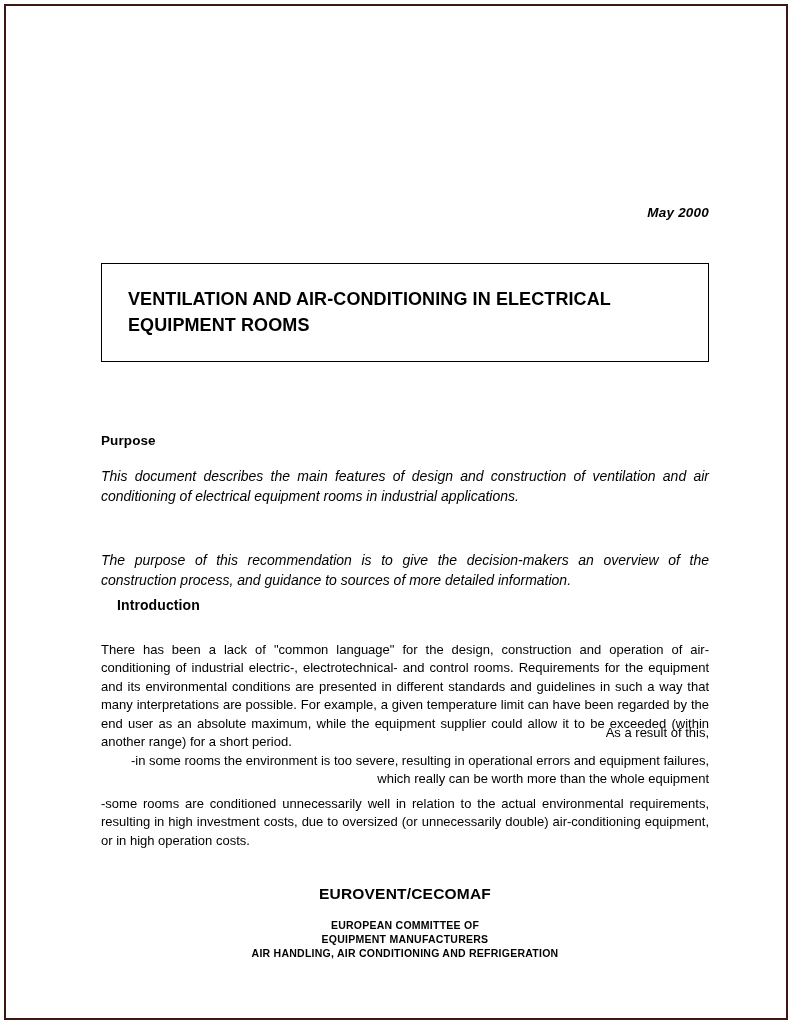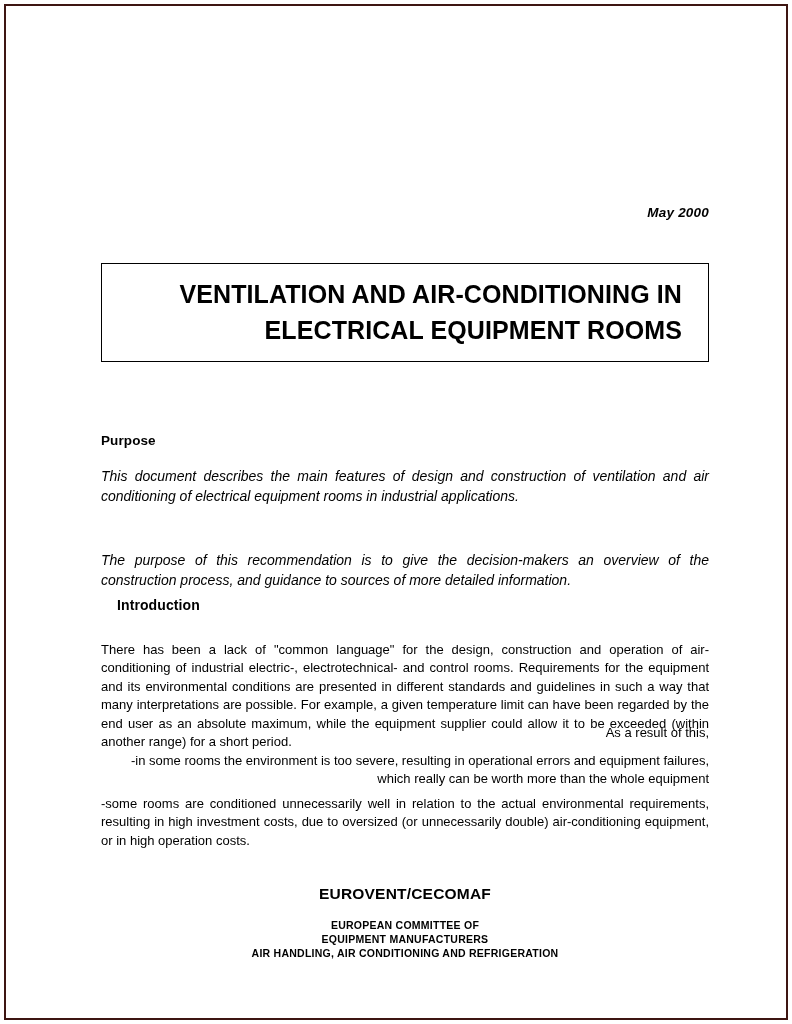--- a/index.html
+++ b/index.html
@@ -61,23 +61,23 @@
     top: 263px;
     width: 608px;
     height: 99px;
     border: 1.6px solid #000000;
     box-sizing: border-box;
     display: flex;
     align-items: center;
     justify-content: center;
   }
   .title-text {
-    font-size: 25px;
+    font-size: 18px;
     font-weight: bold;
-    text-align: right;
+    text-align: left;
     line-height: 1.42;
     letter-spacing: 0.1px;
     padding: 0 26px;
   }
 
   
   .sec-heading {
     position: absolute;
     font-weight: bold;
     font-size: 13.5px;

